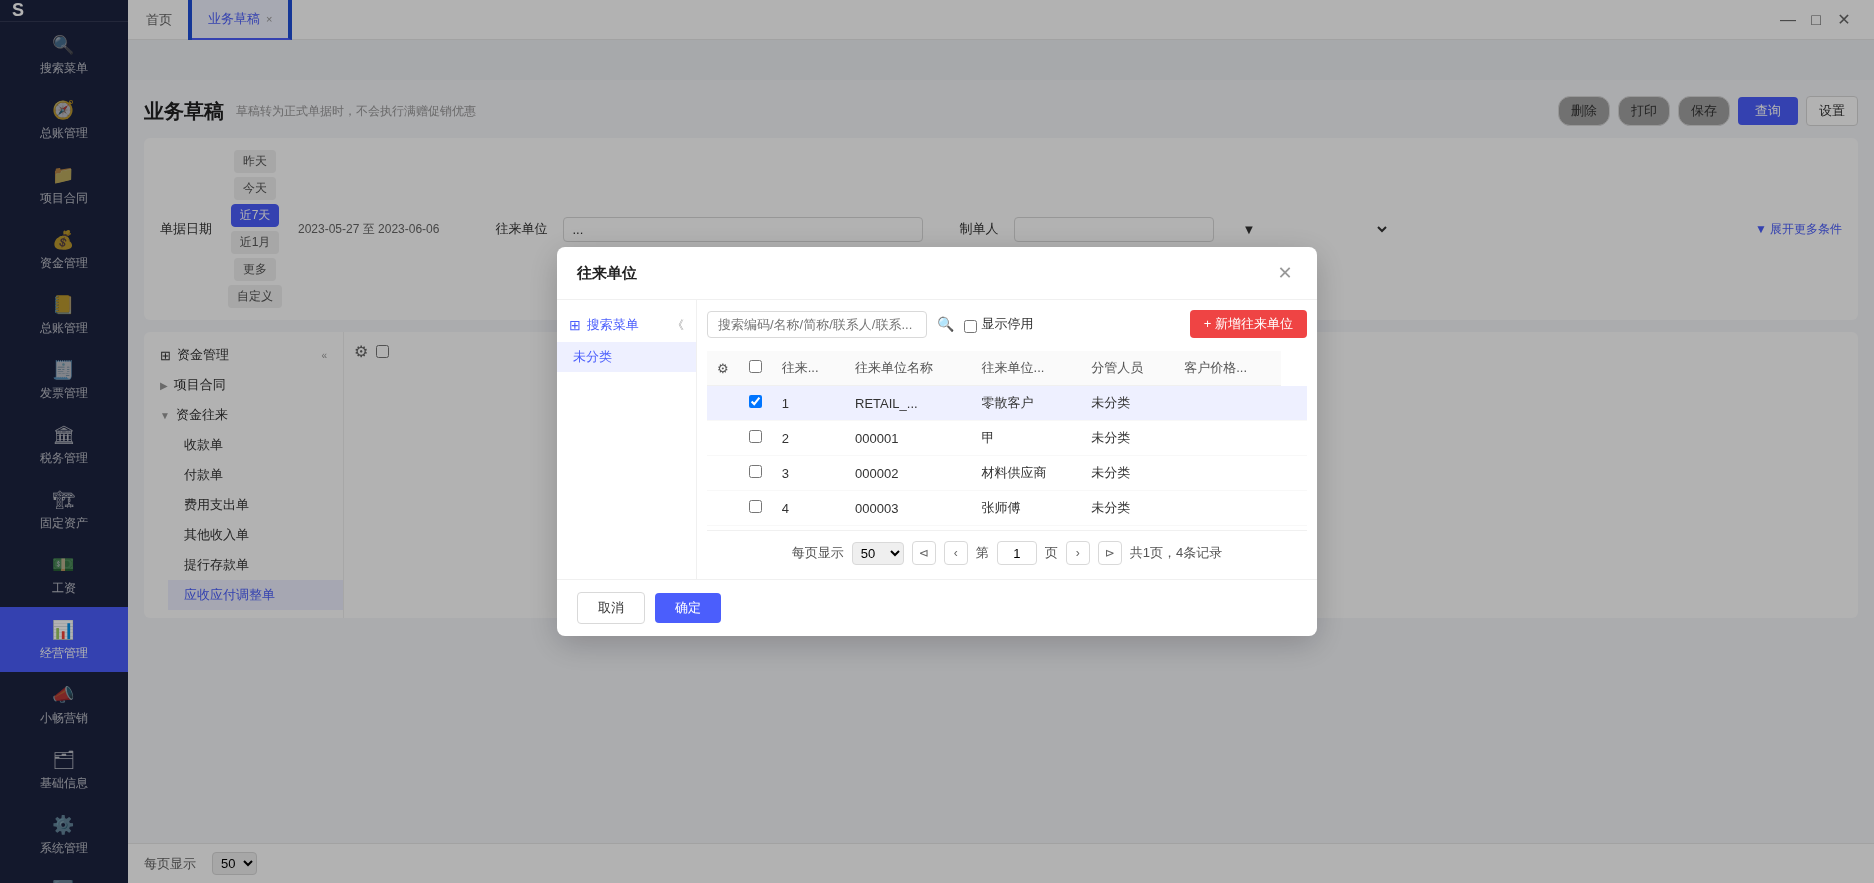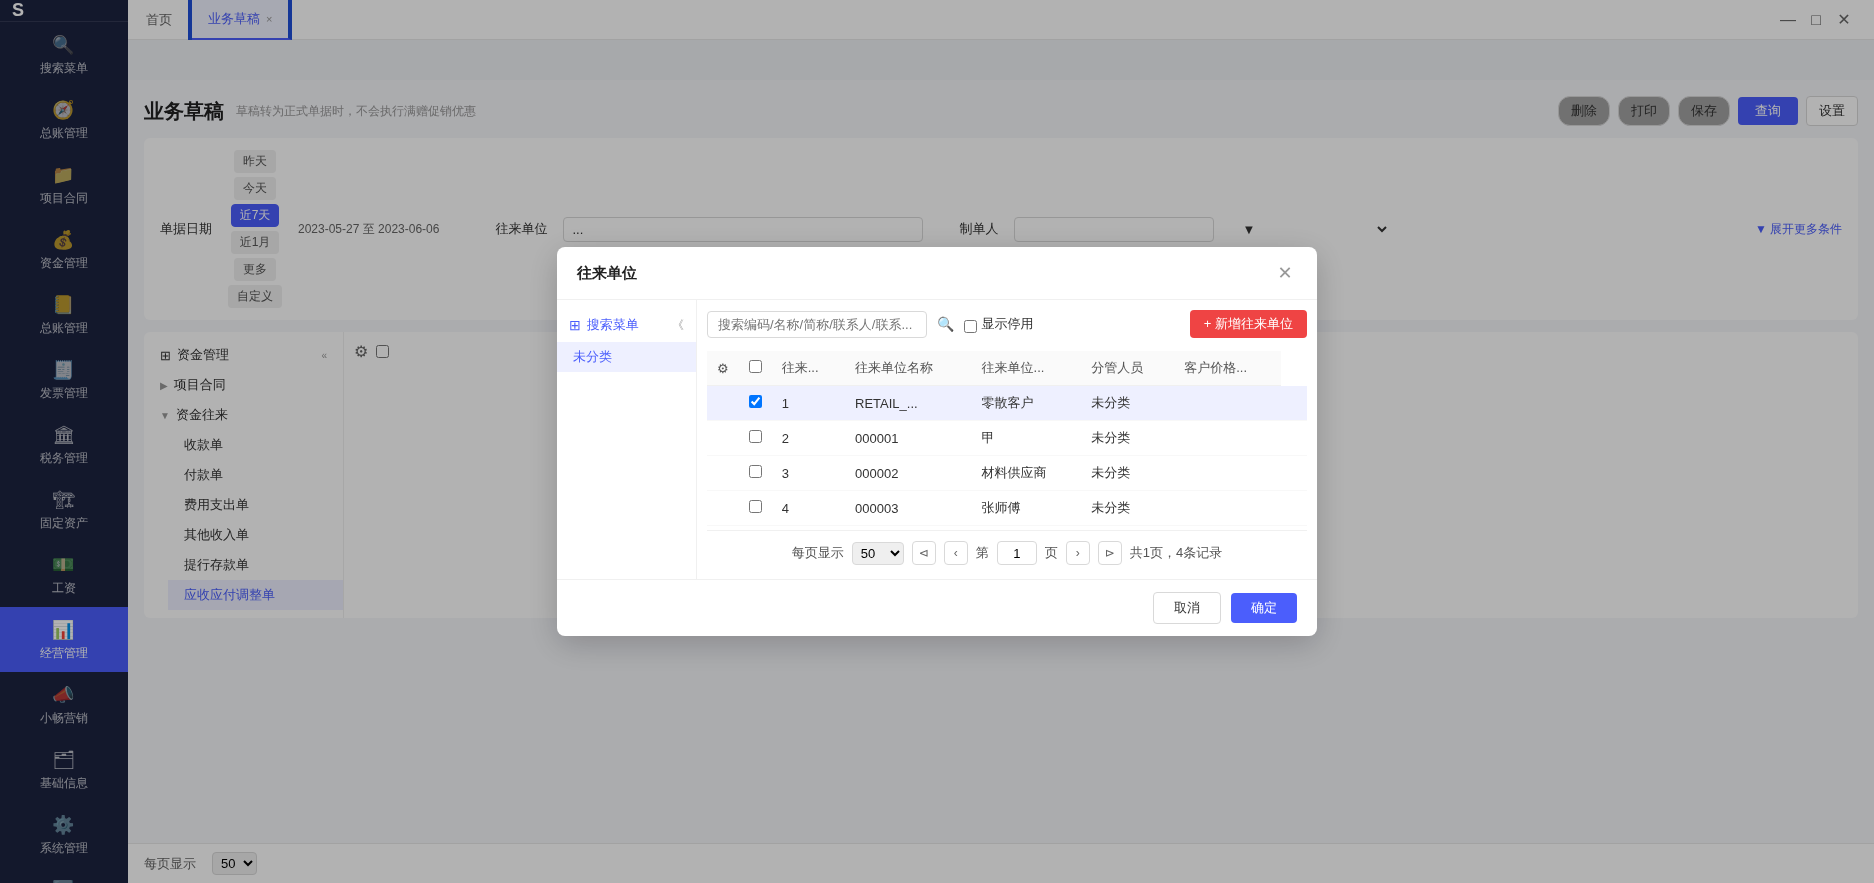--- a/index.html
+++ b/index.html
@@ -387,21 +387,20 @@
       border-radius: 4px;
       padding: 2px 4px;
       font-size: 13px;
       outline: none;
     }
 
     
     .modal-footer {
       display: flex;
       align-items: center;
-      justify-content: flex-end;
       gap: 10px;
       padding: 12px 20px;
       border-top: 1px solid #f0f0f0;
     }
     .btn-cancel {
       padding: 6px 20px;
       border: 1px solid #d9d9d9;
       background: #fff;
       border-radius: 4px;
       font-size: 13px;

